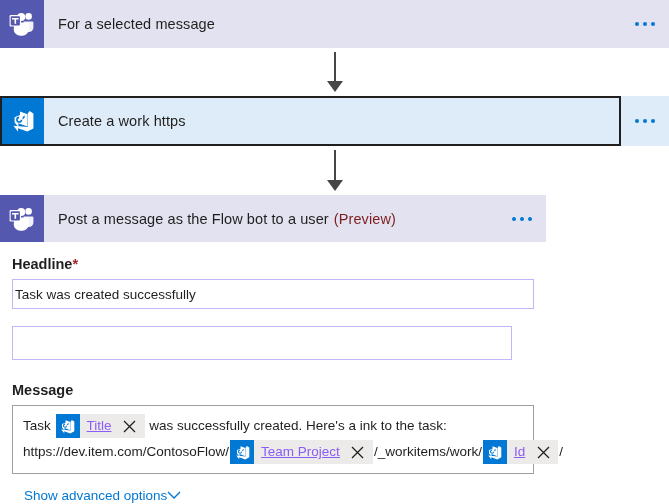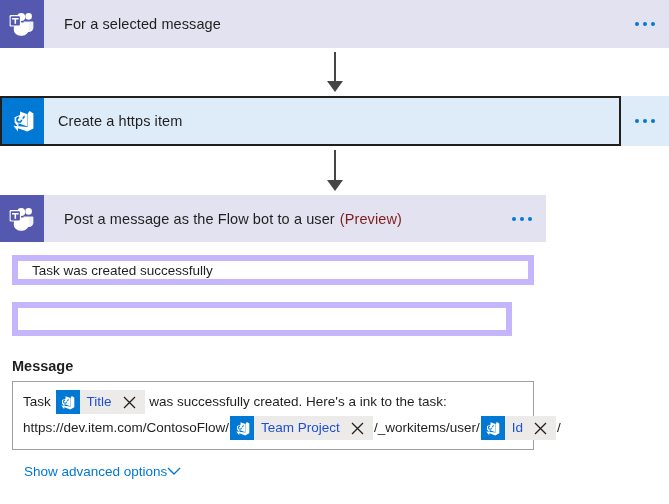--- a/index.html
+++ b/index.html
@@ -28,21 +28,20 @@
   
   .card {
     position: relative;
     box-sizing: border-box;
   }
   .card-header {
     display: flex;
     align-items: stretch;
     height: 48px;
     box-sizing: border-box;
-    gap: 6px;
   }
   .icon-tile {
     width: 44px;
     min-width: 44px;
     display: flex;
     align-items: center;
     justify-content: center;
     box-sizing: border-box;
   }
   .icon-tile.teams { background: #5558af; }
@@ -174,27 +173,27 @@
   }
   .req-star {
     color: #a4262c;
     font-weight: bold;
   }
   .req-star.lead { margin-right: 2px; }
 
   .text-input {
     width: 100%;
     height: 30px;
-    border: 6px solid #c4b5fd;
+    border: 1px solid #c4b5fd;
     background: #ffffff;
     box-sizing: border-box;
     font-family: "Liberation Sans", sans-serif;
     font-size: 13.5px;
     color: #201f1e;
-    padding: 0 14px;
+    padding: 0 2px;
     outline: none;
     display: flex;
     align-items: center;
   }
 
   .inline-row {
     display: flex;
     align-items: center;
     margin-top: 17px;
   }
@@ -240,22 +239,23 @@
     width: 24px; min-width: 24px;
     height: 24px;
     background: #0078d4;
     display: flex;
     align-items: center;
     justify-content: center;
   }
   .token .tok-label {
     padding: 0 7px 0 7px;
     font-size: 13.5px;
-    color: #1d4ed8;
+    color: #8b5cf6;
     white-space: nowrap;
+    text-decoration: underline;
   }
   .token .tok-x {
     width: 22px; min-width: 22px;
     height: 24px;
     display: flex;
     align-items: center;
     justify-content: center;
     padding-right: 4px;
     cursor: pointer;
   }
@@ -315,21 +315,21 @@
     <div class="main">
       <div class="icon-tile azdo">
         <svg width="26" height="26" viewBox="0 0 26 26" aria-hidden="true">
           <path d="M19.6 3.0 L23.4 5.4 V20.4 L17.3 23.6 L8.0 20.2 V23.4 L3.4 17.7 L17.8 19.0 V5.6 Z" fill="#ffffff"></path>
           <path d="M17.5 6.2 V18.6 L8.4 15.2 V19.0 L4.6 14.4 L4.6 9.2 L10.0 7.1 V3.6 Z" fill="#ffffff"></path>
           <path d="M9.2 8.6 a3.1 3.1 0 1 0 3.1 3.1 h-1.6 a1.5 1.5 0 1 1 -1.5 -1.5 z" fill="#0078d4"></path>
           <path d="M12.6 9.2 l2.0 -2.0 v2.6 l-2.0 1.6 z" fill="#0078d4"></path>
         </svg>
       </div>
       <div class="card-title">
-        <span>Create a https item</span>
+        <span>Create a work https</span>
       </div>
     </div>
     <div class="side-menu">
       <i></i>
       <i></i>
       <i></i>
     </div>
   </div>
 
   <div class="connector" style="top:146px;height:49px;">
@@ -361,20 +361,23 @@
       <div class="ellipsis-btn">
         <i></i>
         <i></i>
         <i></i>
       </div>
     </div>
 
     <div class="card-body">
 
       
+      <div class="field-label">
+        <span>Headline</span><span class="req-star">*</span>
+      </div>
       <input class="text-input" type="text" value="Task was created successfully" style="">
 
       
       <div class="inline-row">
         <input class="text-input" type="text" value="" style="">
       </div>
 
       
       <div class="field-label message-label">
         <span>Message</span>
@@ -389,21 +392,21 @@
                 </svg></span><span class="tok-label">Title</span><span class="tok-x"><svg width="13" height="13" viewBox="0 0 13 13" aria-hidden="true">
                   <path d="M1 1 L12 12 M12 1 L1 12" stroke="#201f1e" stroke-width="1.25" fill="none"></path>
                 </svg></span></span><span> was successfully created. Here's a ink to the task:</span></div>
           <div class="msg-line"><span>https://dev.item.com/ContosoFlow/</span><span class="token"><span class="tok-icon"><svg width="17" height="17" viewBox="0 0 26 26" aria-hidden="true">
                   <path d="M19.6 3.0 L23.4 5.4 V20.4 L17.3 23.6 L8.0 20.2 V23.4 L3.4 17.7 L17.8 19.0 V5.6 Z" fill="#ffffff"></path>
                   <path d="M17.5 6.2 V18.6 L8.4 15.2 V19.0 L4.6 14.4 L4.6 9.2 L10.0 7.1 V3.6 Z" fill="#ffffff"></path>
                   <path d="M9.2 8.6 a3.1 3.1 0 1 0 3.1 3.1 h-1.6 a1.5 1.5 0 1 1 -1.5 -1.5 z" fill="#0078d4"></path>
                   <path d="M12.6 9.2 l2.0 -2.0 v2.6 l-2.0 1.6 z" fill="#0078d4"></path>
                 </svg></span><span class="tok-label">Team Project</span><span class="tok-x"><svg width="13" height="13" viewBox="0 0 13 13" aria-hidden="true">
                   <path d="M1 1 L12 12 M12 1 L1 12" stroke="#201f1e" stroke-width="1.25" fill="none"></path>
-                </svg></span></span><span>/_workitems/user/</span><span class="token"><span class="tok-icon"><svg width="17" height="17" viewBox="0 0 26 26" aria-hidden="true">
+                </svg></span></span><span>/_workitems/work/</span><span class="token"><span class="tok-icon"><svg width="17" height="17" viewBox="0 0 26 26" aria-hidden="true">
                   <path d="M19.6 3.0 L23.4 5.4 V20.4 L17.3 23.6 L8.0 20.2 V23.4 L3.4 17.7 L17.8 19.0 V5.6 Z" fill="#ffffff"></path>
                   <path d="M17.5 6.2 V18.6 L8.4 15.2 V19.0 L4.6 14.4 L4.6 9.2 L10.0 7.1 V3.6 Z" fill="#ffffff"></path>
                   <path d="M9.2 8.6 a3.1 3.1 0 1 0 3.1 3.1 h-1.6 a1.5 1.5 0 1 1 -1.5 -1.5 z" fill="#0078d4"></path>
                   <path d="M12.6 9.2 l2.0 -2.0 v2.6 l-2.0 1.6 z" fill="#0078d4"></path>
                 </svg></span><span class="tok-label">Id</span><span class="tok-x"><svg width="13" height="13" viewBox="0 0 13 13" aria-hidden="true">
                   <path d="M1 1 L12 12 M12 1 L1 12" stroke="#201f1e" stroke-width="1.25" fill="none"></path>
                 </svg></span></span><span>/</span></div>
         </div>
 
       

